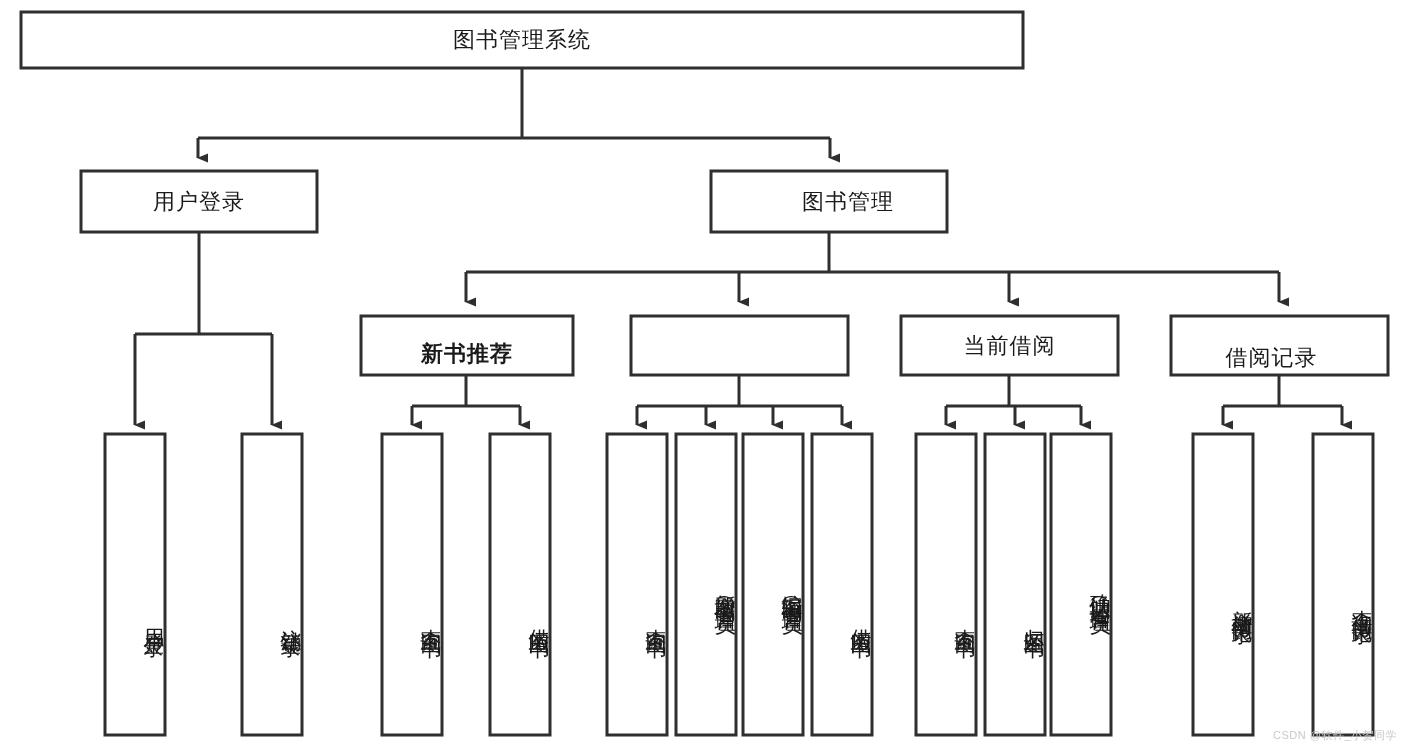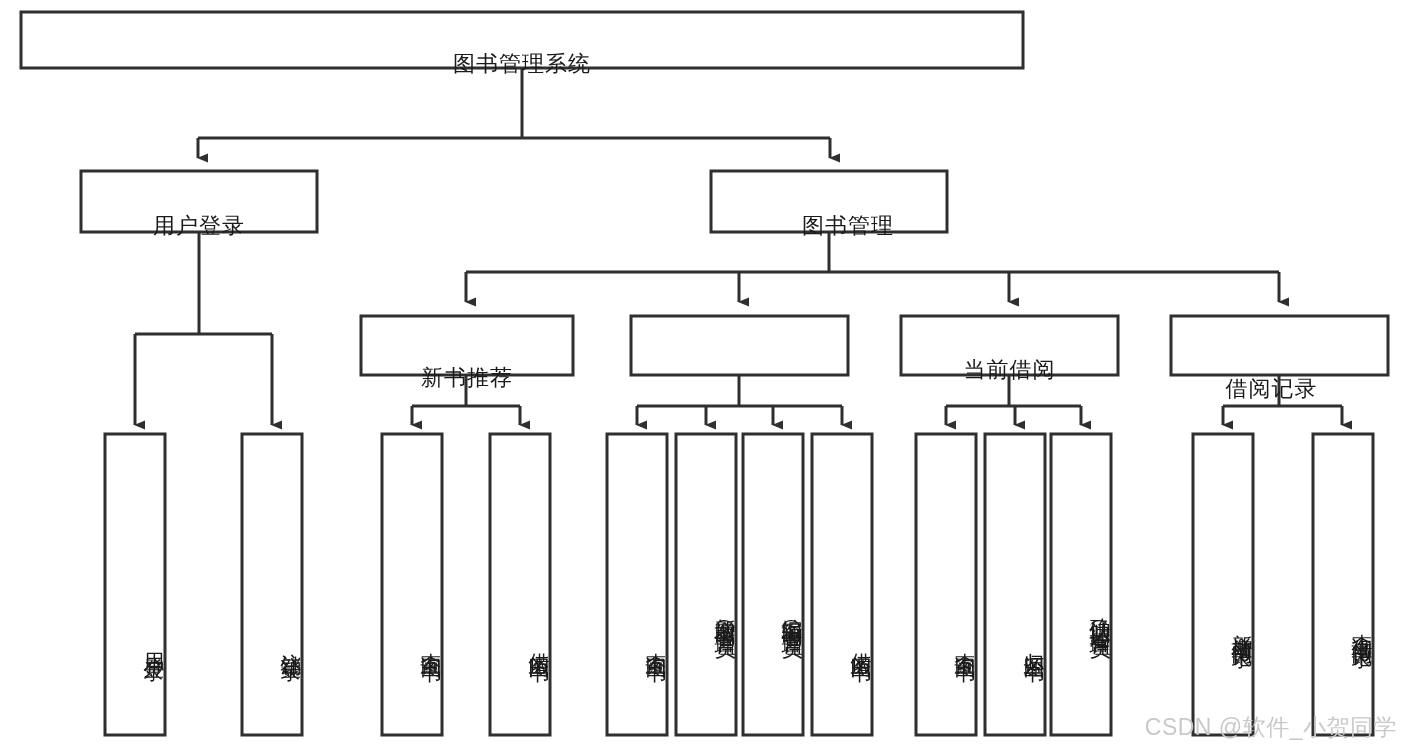--- a/index.html
+++ b/index.html
@@ -43,42 +43,41 @@
   .node-label {
     position: absolute;
     display: flex;
     align-items: center;
     justify-content: center;
     text-align: center;
     color: #1a1a1a;
     font-family: "Liberation Sans", "DejaVu Sans", sans-serif;
     pointer-events: none;
     white-space: nowrap;
-    margin-top: 24px;
   }
   .label-horizontal {
     font-size: 22px;
     letter-spacing: 1px;
   }
   .label-vertical {
     writing-mode: vertical-rl;
     text-orientation: upright;
     font-size: 21px;
     letter-spacing: 3px;
     line-height: 1;
     align-items: flex-start;
     justify-content: center;
     padding-top: 6px;
     box-sizing: border-box;
   }
   .watermark {
     position: absolute;
     right: 8px;
     bottom: 4px;
-    font-size: 23px;
+    font-size: 11px;
     color: #c9c9c9;
     font-family: "Liberation Sans", "DejaVu Sans", sans-serif;
     letter-spacing: 0.5px;
     white-space: nowrap;
   }
 </style>
 </head>
 <body>
 
 <div id="diagram-root">
@@ -157,23 +156,23 @@
 
     <rect class="node-box" x="1193" y="434" width="60" height="301"></rect>
     <rect class="node-box" x="1313" y="434" width="60" height="301"></rect>
   </svg>
 
   <div class="node-label label-horizontal" style="left:21px; top:12px; width:1002px; height:56px;">图书管理系统</div>
 
   <div class="node-label label-horizontal" style="left:81px; top:171px; width:236px; height:61px;">用户登录</div>
   <div class="node-label label-horizontal" style="left:711px; top:171px; width:236px; height:61px;padding-left:19px;">图书管理</div>
 
-  <div class="node-label label-horizontal" style="left:361px; top:316px; width:212px; height:76px;">新书推荐</div>
+  <div class="node-label label-horizontal" style="left:361px; top:316px; width:212px; height:76px;font-weight:bold;">新书推荐</div>
   <div class="node-label label-horizontal" style="left:901px; top:316px; width:217px; height:59px;">当前借阅</div>
-  <div class="node-label label-horizontal" style="left:1171px; top:335px; width:201px; height:59px;">借阅记录</div>
+  <div class="node-label label-horizontal" style="left:1171px; top:328px; width:201px; height:59px;">借阅记录</div>
 
   <div class="node-label label-vertical" style="left:105px; top:494px; width:60px; height:241px;">用户登录</div>
   <div class="node-label label-vertical" style="left:242px; top:494px; width:60px; height:241px;">注销登录</div>
 
   <div class="node-label label-vertical" style="left:382px; top:494px; width:60px; height:241px;">查询图书</div>
   <div class="node-label label-vertical" style="left:490px; top:494px; width:60px; height:241px;">借阅图书</div>
 
   <div class="node-label label-vertical" style="left:607px; top:494px; width:60px; height:241px;">查询图书</div>
   <div class="node-label label-vertical" style="left:676px; top:440px; width:60px; height:295px;">新增图书（管理员）</div>
   <div class="node-label label-vertical" style="left:743px; top:440px; width:60px; height:295px;">编辑图书（管理员）</div>

